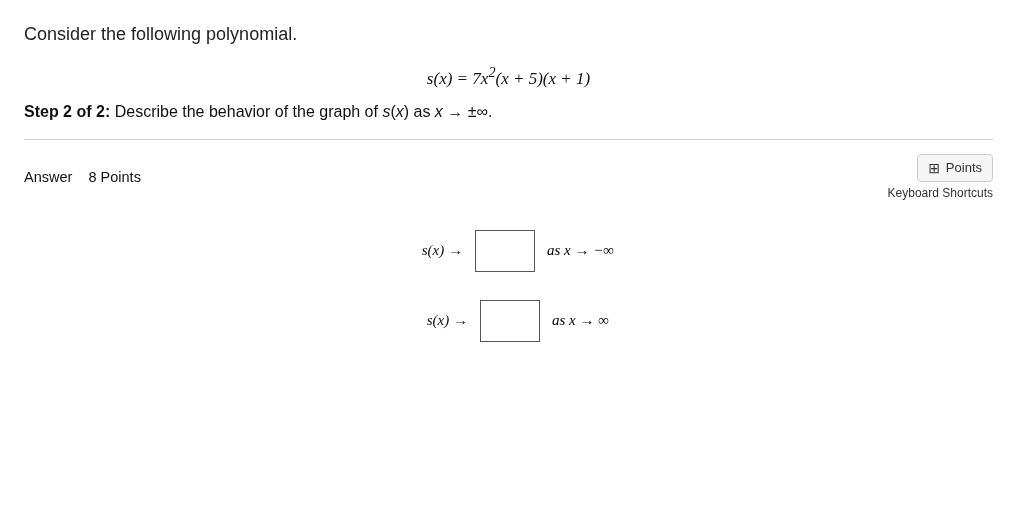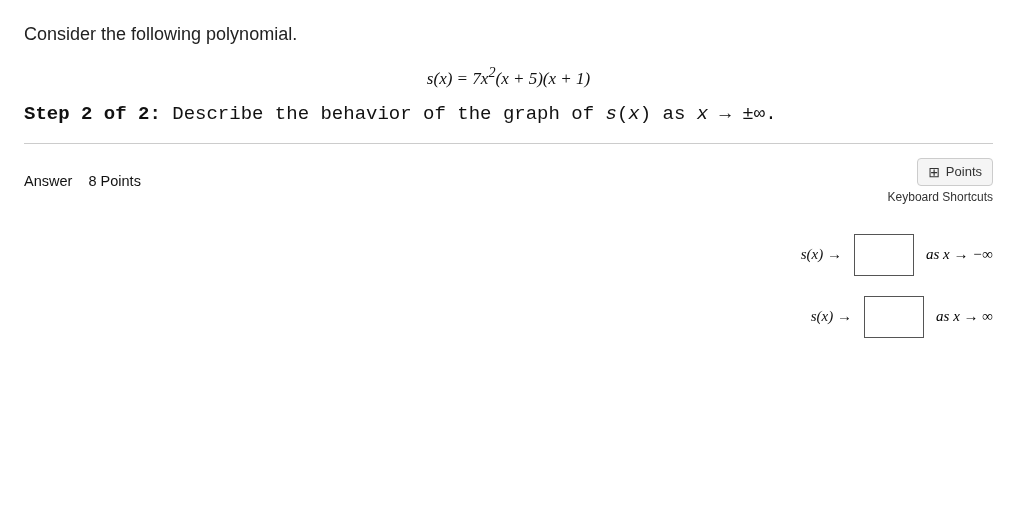--- a/index.html
+++ b/index.html
@@ -33,24 +33,24 @@
     }
 
     .equation-container {
       text-align: center;
       margin: 19px 0 14px 0;
       font-size: 17px;
       color: #111;
     }
 
     .step-text {
-      font-size: 19px;
+      font-size: 16px;
       color: #111;
       margin-bottom: 18px;
-      font-family: Liberation Mono, monospace;
+      font-family: Liberation Sans, sans-serif;
     }
 
     .step-text strong {
       font-weight: bold;
     }
 
     .divider {
       border: none;
       border-top: 1px solid #ccc;
       margin: 18px 0 14px 0;
@@ -101,23 +101,23 @@
       font-size: 12px;
       color: #333;
       font-family: Arial, sans-serif;
       margin-top: 4px;
       text-align: right;
     }
 
     .input-section {
       display: flex;
       flex-direction: column;
-      align-items: flex-end;
+      align-items: center;
       margin-top: 30px;
-      gap: 20px;
+      gap: 28px;
     }
 
     .input-row {
       display: flex;
       align-items: center;
       gap: 12px;
     }
 
     .input-label {
       font-size: 15px;

